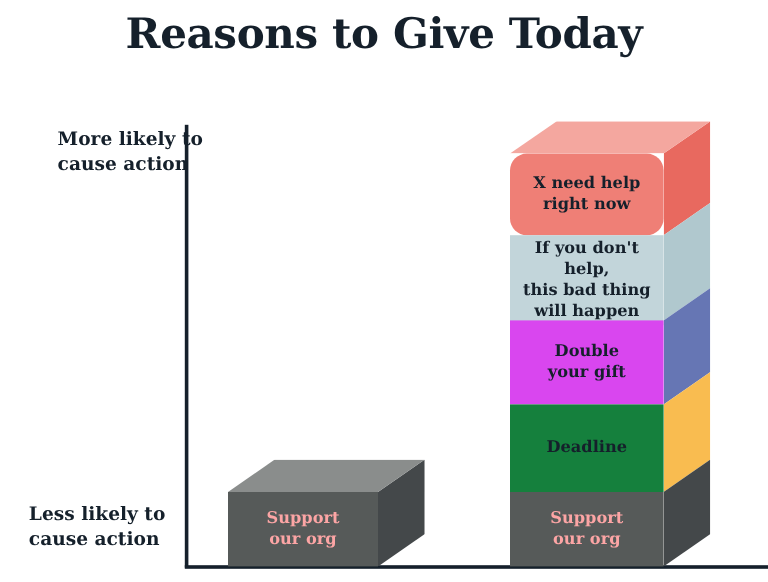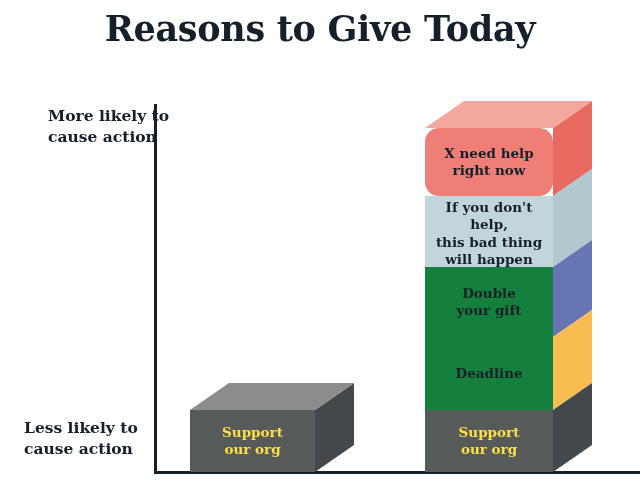--- a/index.html
+++ b/index.html
@@ -93,21 +93,21 @@
   }
   .seg-label {
     font-family: "DejaVu Serif", "Liberation Serif", serif;
     font-weight: bold;
     font-size: 13.5px;
     line-height: 17.5px;
     padding: 0 6px;
     white-space: pre-line;
   }
   .label-dark  { color: #15202b; }
-  .label-light { color: #fde047; }
+  .label-light { color: #fca5a5; }
 </style>
 </head>
 <body>
 
 <div id="chart-title">Reasons to Give Today</div>
 
 <div id="y-axis-line"></div>
 <div id="x-axis-line"></div>
 
 <div class="axis-note" id="axis-note-top">
@@ -142,21 +142,21 @@
     <div class="seg" style="left: 425px; top: 196px; width: 128px; height: 75px;">
       <div class="side" style="left: 128px; top: -27px; width: 39px; height: 98px; background: rgb(176, 200, 206); clip-path: polygon(0px 27px, 39px 0px, 39px 71px, 0px 98px);"></div>
       <div class="front" style="background: rgb(194, 213, 218);">
         <div class="seg-label label-dark">If you don't help,
 this bad thing
 will happen</div>
       </div>
     </div>
     <div class="seg" style="left: 425px; top: 267px; width: 128px; height: 70px;">
       <div class="side" style="left: 128px; top: -27px; width: 39px; height: 97px; background: rgb(102, 118, 180); clip-path: polygon(0px 27px, 39px 0px, 39px 70px, 0px 97px);"></div>
-      <div class="front" style="background: #15803d;">
+      <div class="front" style="background: #d946ef;">
         <div class="seg-label label-dark">Double
 your gift</div>
       </div>
     </div>
     <div class="seg" style="left: 425px; top: 337px; width: 128px; height: 73px;">
       <div class="side" style="left: 128px; top: -27px; width: 39px; height: 100px; background: rgb(249, 188, 80); clip-path: polygon(0px 27px, 39px 0px, 39px 73px, 0px 100px);"></div>
       <div class="front" style="background: #15803d;">
         <div class="seg-label label-dark">Deadline</div>
       </div>
     </div>

